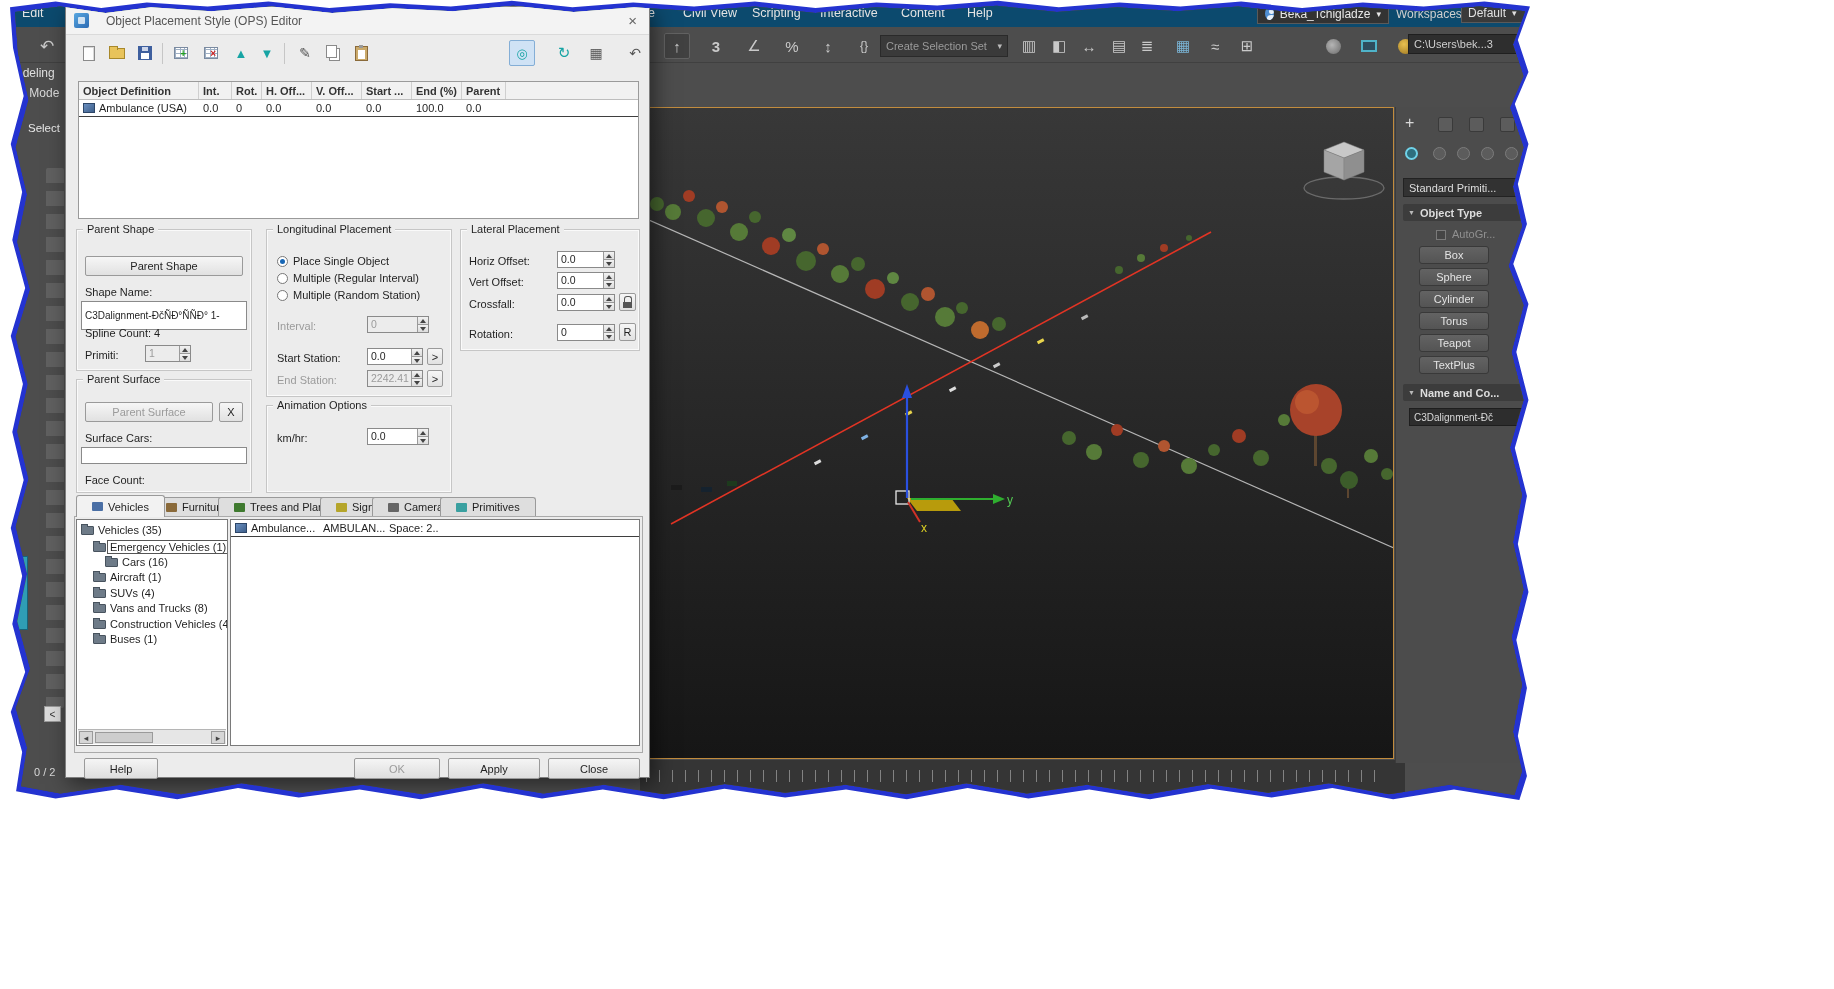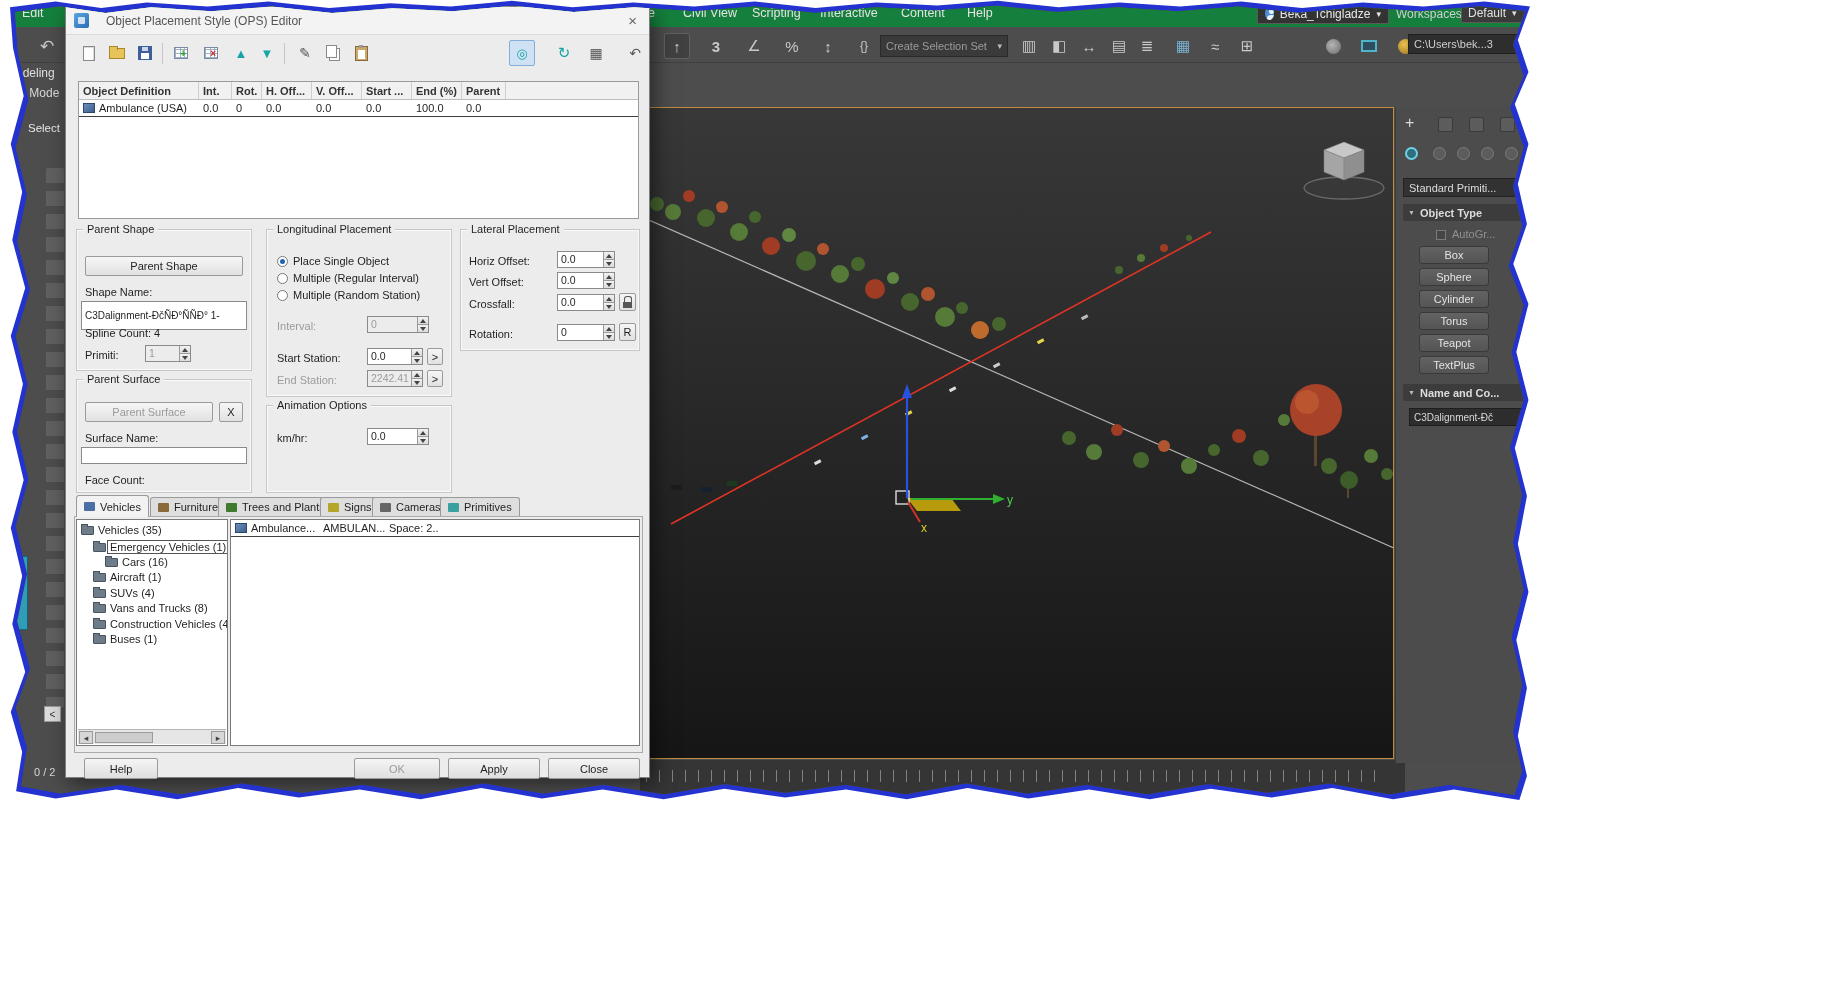--- a/index.html
+++ b/index.html
@@ -20,21 +20,21 @@
       0.8% 94%, 0.05% 89%, 1.0% 84%, 0.15% 78%, 0.8% 72%, 0.05% 66%, 0.9% 60%, 0.15% 54%,
       0.85% 48%, 0.05% 42%, 1.0% 36%, 0.15% 30%, 0.8% 24%, 0.05% 18%, 0.9% 12%, 0.2% 6%
     );
   }
   .torn-outer { position:absolute; left:10px; top:0; width:1520px; height:800px; background:#2433d0; clip-path:var(--torn); }
   .torn-inner { position:absolute; left:5px; top:5px; width:1510px; height:790px; background:#4d4d4d; clip-path:var(--torn); overflow:hidden; }
   .ui { position:absolute; left:-15px; top:-5px; width:1834px; height:989px; background:#4d4d4d; }
   .lbl { position:absolute; white-space:nowrap; }
 
   
-  .mb { position:absolute; left:0; top:0; width:1535px; height:27px; background:#15803d; color:#e3e3e3; font-size:12.5px; }
+  .mb { position:absolute; left:0; top:0; width:1535px; height:27px; background:#0c4a6e; color:#e3e3e3; font-size:12.5px; }
   .mb .mitem { position:absolute; top:6px; cursor:default; }
   .userbox { position:absolute; display:flex; align-items:center; gap:6px; background:#333; border:1px solid #5a5a5a; color:#e8e8e8; font-size:12px; padding:0 7px; height:21px; }
   .person { width:13px; height:13px; border-radius:50%; background:#4f8ed2; position:relative; overflow:hidden; }
   .person::before { content:""; position:absolute; left:4px; top:2px; width:5px; height:5px; border-radius:50%; background:#eaf2fb; }
   .person::after  { content:""; position:absolute; left:2px; top:8px; width:9px; height:6px; border-radius:50% 50% 0 0; background:#eaf2fb; }
   .wsdrop { position:absolute; display:flex; align-items:center; gap:6px; background:#3a3a3a; border:1px solid #5a5a5a; color:#e0e0e0; font-size:12px; padding:0 6px; height:20px; }
   .tb { position:absolute; left:0; top:27px; width:1535px; height:36px; background:#4d4d4d; border-bottom:1px solid #404040; }
   .mi { position:absolute; top:33px; width:26px; height:26px; color:#c9c9c9; font-size:15px; display:flex; align-items:center; justify-content:center; }
   .mi.boxed { background:#414141; border:1px solid #626262; border-radius:2px; }
   .combo { position:absolute; display:flex; align-items:center; justify-content:space-between; background:#3a3a3a; border:1px solid #2a2a2a; color:#9b9b9b; font-size:11px; padding:0 5px; height:22px; }
@@ -120,21 +120,21 @@
   .sarr i { flex:1; background:linear-gradient(#f2f2f2,#dcdcdc); position:relative; }
   .sarr i:first-child { border-bottom:1px solid #9a9a9a; }
   .sarr i::after { content:""; position:absolute; left:2px; border-left:3px solid transparent; border-right:3px solid transparent; }
   .sarr .su::after { top:2px; border-bottom:4px solid #444; }
   .sarr .sd::after { top:2px; border-top:4px solid #444; }
   .radio { position:absolute; width:11px; height:11px; border-radius:50%; background:#fff; border:1px solid #777; }
   .radio.sel::after { content:""; display:block; width:5px; height:5px; border-radius:50%; background:#1766b5; margin:2px; }
   .chk { position:absolute; width:11px; height:11px; background:#fff; border:1px solid #777; }
   .dim { color:#9b9b9b; }
 
-  .tab { position:absolute; top:490px; height:19px; background:#dedede; border:1px solid #9a9a9a; border-bottom:none; border-radius:3px 3px 0 0; display:flex; align-items:center; gap:5px; padding:0 7px; font-size:11px; white-space:nowrap; }
+  .tab { position:absolute; top:490px; height:19px; background:#dedede; border:1px solid #9a9a9a; border-bottom:none; border-radius:3px 3px 0 0; display:flex; align-items:center; gap:5px; padding:0 15px; font-size:11px; white-space:nowrap; }
   .tab.on { background:#f2f2f2; height:22px; top:488px; z-index:3; }
   .chip { width:11px; height:9px; border-radius:1px; flex:none; }
   .tabpanel { position:absolute; left:8px; top:509px; width:569px; height:237px; border:1px solid #aaa; }
   .treep { position:absolute; left:10px; top:512px; width:152px; height:227px; background:#fff; border:1px solid #7a7a7a; overflow:hidden; }
   .ti { position:absolute; display:flex; align-items:center; gap:4px; font-size:11px; white-space:nowrap; }
   .fold { width:13px; height:9px; background:#6e7b88; border:1px solid #48535e; position:relative; border-radius:1px; flex:none; }
   .fold::before { content:""; position:absolute; top:-3px; left:-1px; width:5px; height:2px; background:#6e7b88; border:1px solid #48535e; border-bottom:none; }
   .ti .sel-l { border:1px solid #555; padding:0 2px; margin-left:-3px; background:#fff; }
   .hsb { position:absolute; left:1px; bottom:1px; right:1px; height:15px; background:#e6e6e6; border-top:1px solid #b5b5b5; }
   .sb-btn { position:absolute; top:1px; width:14px; height:13px; background:#d6d6d6; border:1px solid #9a9a9a; font-size:9px; color:#444; display:flex; align-items:center; justify-content:center; }
@@ -418,21 +418,21 @@
                   <i class="su"></i>
                   <i class="sd"></i>
                 </span>
         </div>
       </div>
 
       <div class="grp" style="left:10px;top:372px;width:176px;height:114px">
         <span class="grp-l">Parent Surface</span>
         <div class="pbtn dim" style="left:8px;top:22px;width:128px;height:20px">Parent Surface</div>
         <div class="pbtn" style="left:142px;top:22px;width:24px;height:20px">X</div>
-        <span class="lbl" style="left:8px;top:52px">Surface Name:</span>
+        <span class="lbl" style="left:8px;top:52px">Surface Cars:</span>
         <div class="fld" style="left:4px;top:67px;width:166px;height:17px"></div>
         <span class="lbl" style="left:8px;top:94px">Face Count:</span>
       </div>
 
       <div class="grp" style="left:200px;top:222px;width:186px;height:168px">
         <span class="grp-l">Longitudinal Placement</span>
         <span class="radio sel" style="left:10px;top:26px"></span>
         <span class="lbl" style="left:26px;top:25px">Place Single Object</span>
         <span class="radio" style="left:10px;top:43px"></span>
         <span class="lbl" style="left:26px;top:42px">Multiple (Regular Interval)</span>

